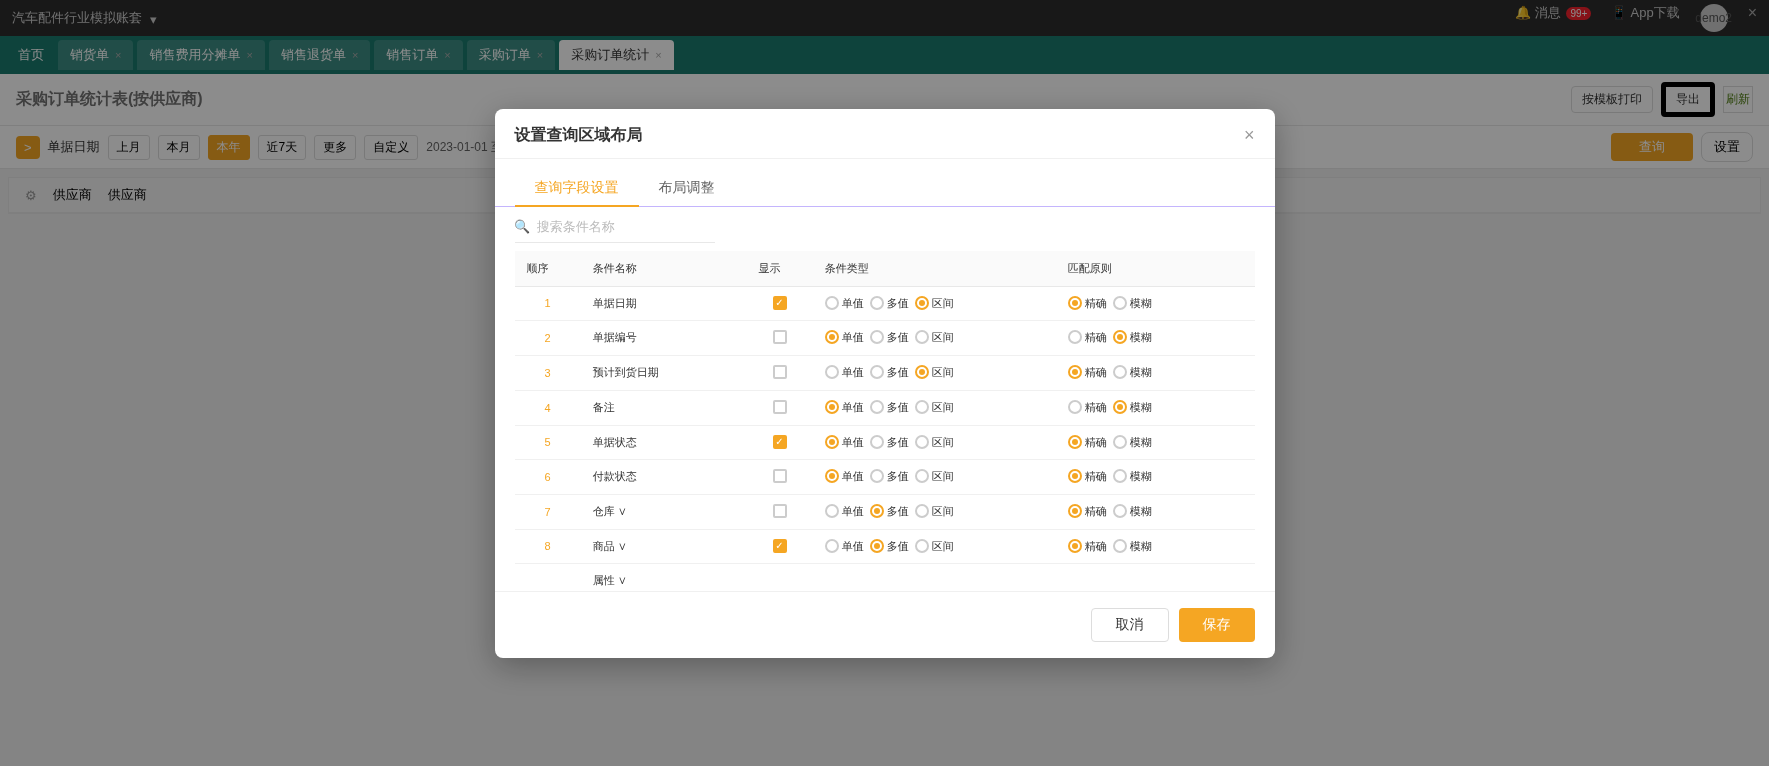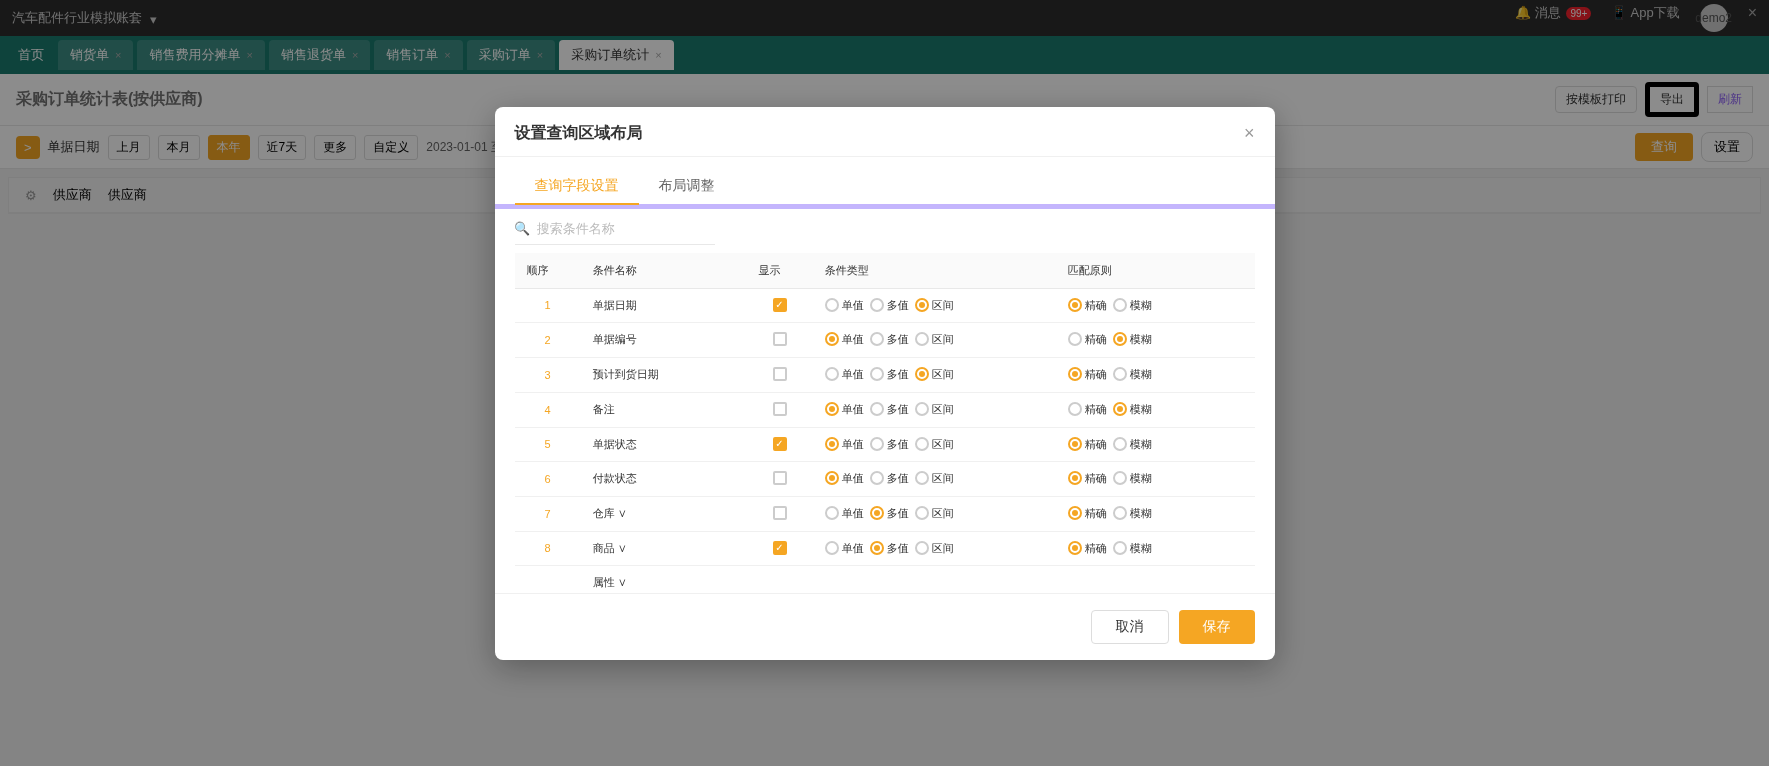--- a/index.html
+++ b/index.html
@@ -53,37 +53,37 @@
       padding: 8px 16px;
       display: flex;
       align-items: center;
       justify-content: space-between;
       border-bottom: 1px solid #e8e8e8;
     }
     .page-title { font-size: 16px; font-weight: bold; color: #737373; }
     .page-actions { display: flex; gap: 8px; align-items: center; }
     .btn-print { background: white; border: 1px solid #ddd; padding: 4px 10px; border-radius: 4px; cursor: pointer; font-size: 12px; color: #333; }
     .btn-export { background: white; border: 5px solid #000000; padding: 4px 10px; border-radius: 4px; cursor: pointer; font-size: 12px; color: #333; }
-    .btn-refresh { background: white; border: 1px solid #ddd; padding: 4px 10px; border-radius: 0; cursor: pointer; font-size: 12px; color: #8b5cf6; }
+    .btn-refresh { background: white; border: 1px solid #ddd; padding: 4px 2px; border-radius: 0; cursor: pointer; font-size: 12px; color: #4d7c0f; }
 
     
     .filter-bar {
       background: white;
       padding: 6px 16px;
       display: flex;
       align-items: center;
       gap: 8px;
       border-bottom: 1px solid #e8e8e8;
     }
     .filter-toggle { background: #f5a623; color: white; border: none; padding: 4px 8px; border-radius: 4px; cursor: pointer; font-size: 13px; }
     .filter-label { font-size: 13px; color: #333; }
     .date-btn { padding: 3px 8px; border: 1px solid #ddd; border-radius: 3px; cursor: pointer; font-size: 12px; background: white; }
     .date-btn.active { background: #f5a623; color: white; border-color: #f5a623; }
     .date-range { font-size: 12px; color: #666; }
-    .btn-query { background: #f5a623; color: white; border: none; padding: 5px 16px; border-radius: 4px; cursor: pointer; font-size: 13px; }
+    .btn-query { background: #f5a623; color: white; border: none; padding: 5px 28px; border-radius: 4px; cursor: pointer; font-size: 13px; }
     .btn-setting { background: white; border: 1px solid #ddd; padding: 5px 12px; border-radius: 8px; cursor: pointer; font-size: 13px; }
 
     
     .table-area {
       background: white;
       margin: 8px;
       border: 1px solid #e8e8e8;
     }
     .table-header-row {
       display: flex;
@@ -123,21 +123,21 @@
       align-items: center;
       justify-content: space-between;
     }
     .dialog-title { font-size: 16px; font-weight: bold; color: #333; }
     .dialog-close { cursor: pointer; color: #999; font-size: 18px; line-height: 1; }
 
     
     .dialog-tabs {
       display: flex;
       padding: 12px 20px 0;
-      border-bottom: 5px solid #c4b5fd;
+      border-bottom: 1px solid #c4b5fd;
       gap: 0;
     }
     .dialog-tab {
       padding: 8px 20px;
       cursor: pointer;
       font-size: 14px;
       color: #666;
       border-bottom: 2px solid transparent;
       margin-bottom: -1px;
     }

